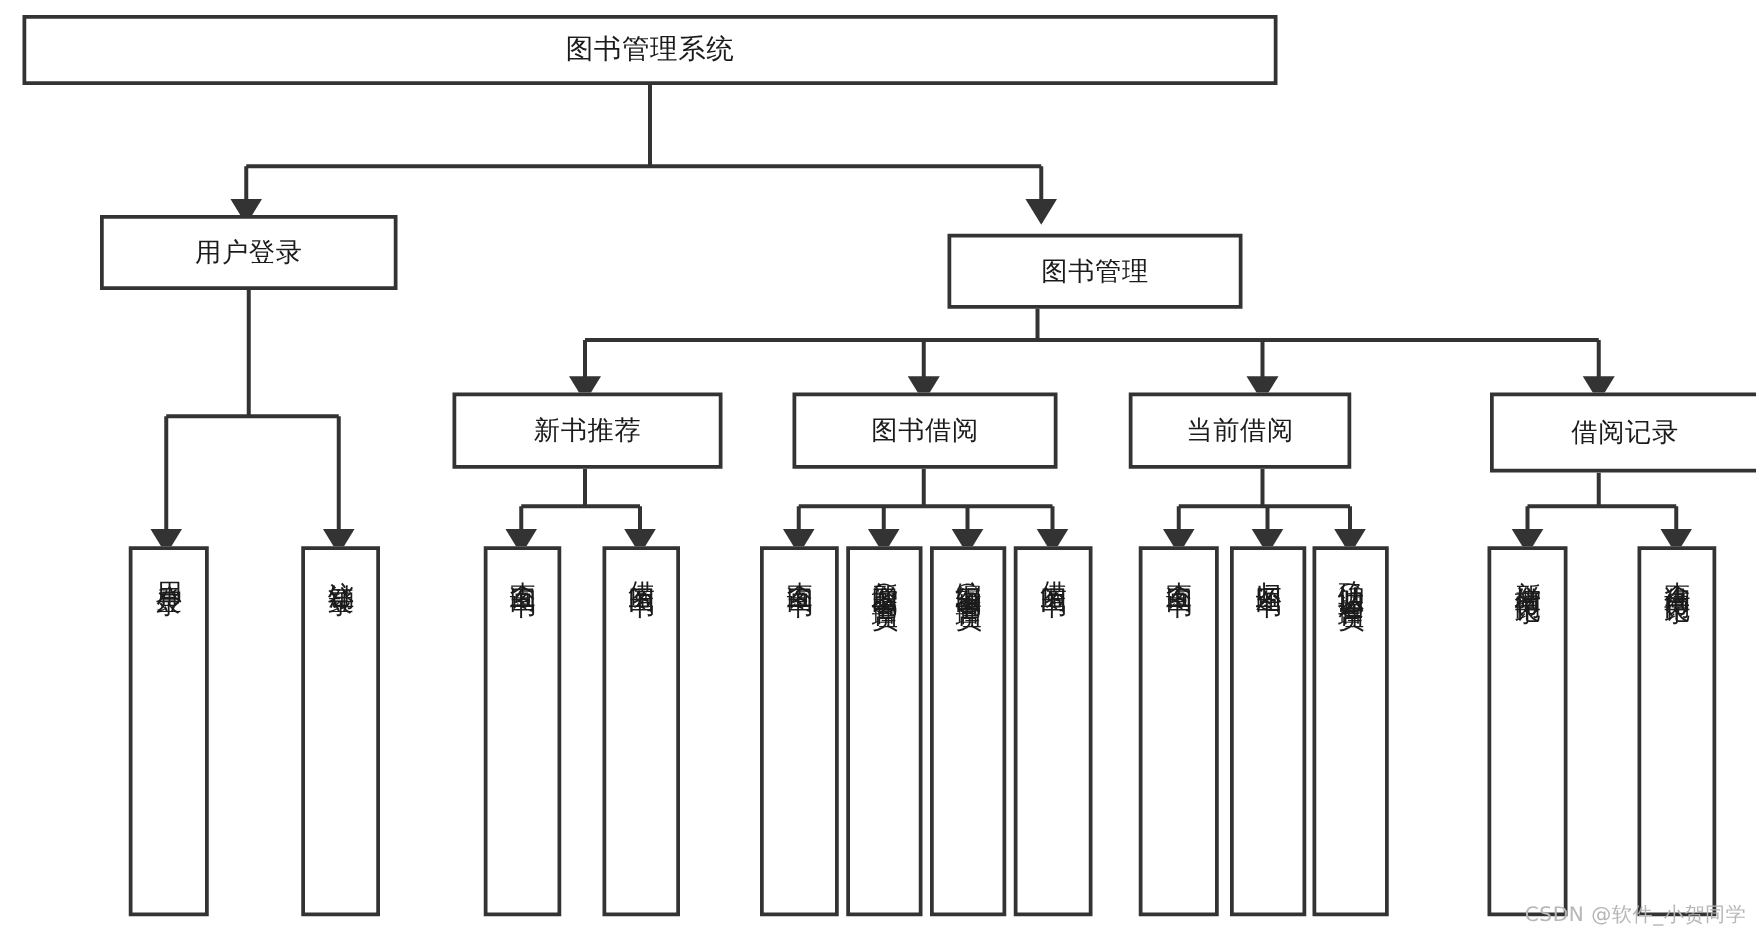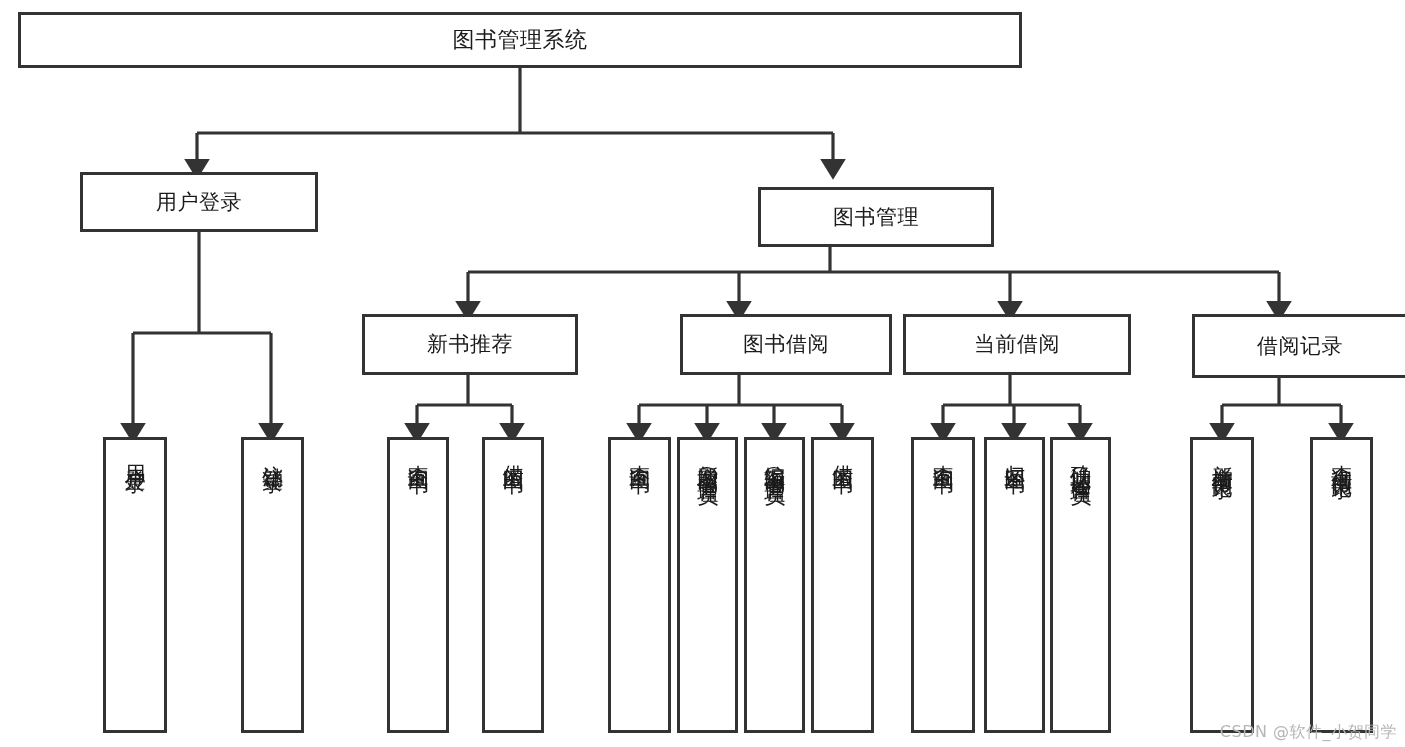--- a/index.html
+++ b/index.html
@@ -132,24 +132,24 @@
   <div class="node h" style="left:80px;top:172px;width:238px;height:60px;">
     <span class="lbl">用户登录</span>
   </div>
   <div class="node h" style="left:712px;top:187px;width:236px;height:60px;margin-left:46px;">
     <span class="lbl">图书管理</span>
   </div>
 
   <div class="node h" style="left:362px;top:314px;width:216px;height:61px;justify-content:center;">
     <span class="lbl">新书推荐</span>
   </div>
-  <div class="node h" style="left:634px;top:314px;width:212px;height:61px;margin-left:46px;">
+  <div class="node h" style="left:634px;top:314px;width:212px;height:61px;">
     <span class="lbl">图书借阅</span>
   </div>
-  <div class="node h" style="left:903px;top:314px;width:228px;height:61px;">
+  <div class="node h" style="left:903px;top:314px;width:178px;height:61px;">
     <span class="lbl">当前借阅</span>
   </div>
   <div class="node h" style="left:1172px;top:314px;width:216px;height:64px;margin-left:20px;">
     <span class="lbl">借阅记录</span>
   </div>
 
   <div class="node v" style="left:103px;top:437px;width:64px;height:296px;">
     <span class="lbl">用户登录</span>
   </div>
   <div class="node v" style="left:241px;top:437px;width:63px;height:296px;">

